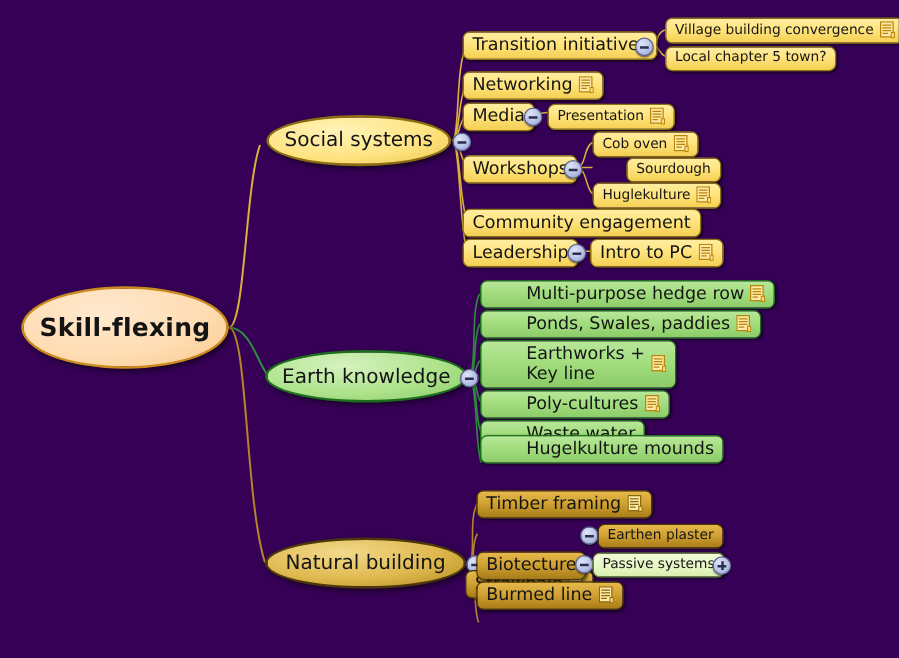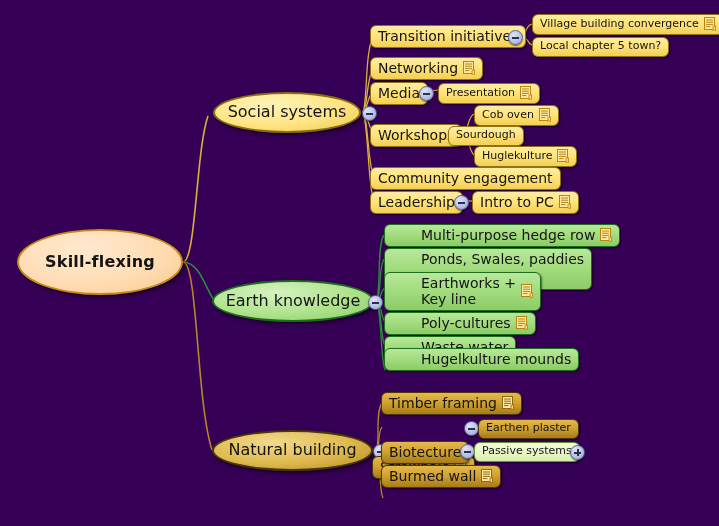--- a/index.html
+++ b/index.html
@@ -68,21 +68,21 @@
   }
   .ell-green{
     background:radial-gradient(ellipse at 38% 28%,#d6f2c0 0%,#aee38c 55%,#8ccc69 100%);
     border-color:#1d6d1d;
   }
   .ell-gold{
     background:radial-gradient(ellipse at 38% 28%,#f2d98c 0%,#dfb94f 55%,#b38a20 100%);
     border-color:#4b3708;
   }
 
-  .t-root{font-size:16px;font-weight:bold;letter-spacing:.2px;}
+  .t-root{font-size:20px;font-weight:bold;letter-spacing:.2px;}
   .t-branch{font-size:16px;}
   .t-l1{font-size:14px;}
   .t-l2{font-size:11px;}
 
   
   .note-icon{flex:0 0 auto;width:12px;height:14px;display:block;}
   .toggle{
     position:absolute;
     width:13px;height:13px;border-radius:50%;
     background:radial-gradient(circle at 35% 30%,#dfe4f7 0%,#b9c2e6 55%,#8f9ad0 100%);
@@ -226,21 +226,21 @@
       <rect x="0.5" y="0.5" width="10" height="12" fill="#ffe9a8" stroke="#b8860b"></rect>
       <rect x="9" y="9" width="2.6" height="4.2" fill="#ffd878" stroke="#b8860b" stroke-width="0.8"></rect>
       <g stroke="#b8860b" stroke-width="1">
           <line x1="2" y1="3" x2="9" y2="3"></line>
           <line x1="2" y1="5.2" x2="9" y2="5.2"></line>
           <line x1="2" y1="7.4" x2="9" y2="7.4"></line>
           <line x1="2" y1="9.6" x2="6.5" y2="9.6"></line>
         </g>
     </svg>
   </div>
-  <div class="node box yellow t-l2" style="left:448px;top:126px;text-align:right;">
+  <div class="node box yellow t-l2" style="left:501px;top:126px;text-align:right;">
     <span class="lbl">Sourdough</span>
   </div>
   <div class="node box yellow t-l2" style="left:474px;top:146px;">
     <span class="lbl">Huglekulture</span>
     <svg class="note-icon" viewBox="0 0 12 14">
       <rect x="0.5" y="0.5" width="10" height="12" fill="#ffe9a8" stroke="#b8860b"></rect>
       <rect x="9" y="9" width="2.6" height="4.2" fill="#ffd878" stroke="#b8860b" stroke-width="0.8"></rect>
       <g stroke="#b8860b" stroke-width="1">
           <line x1="2" y1="3" x2="9" y2="3"></line>
           <line x1="2" y1="5.2" x2="9" y2="5.2"></line>
@@ -288,21 +288,21 @@
       <rect x="9" y="9" width="2.6" height="4.2" fill="#ffd878" stroke="#b8860b" stroke-width="0.8"></rect>
       <g stroke="#b8860b" stroke-width="1">
           <line x1="2" y1="3" x2="9" y2="3"></line>
           <line x1="2" y1="5.2" x2="9" y2="5.2"></line>
           <line x1="2" y1="7.4" x2="9" y2="7.4"></line>
           <line x1="2" y1="9.6" x2="6.5" y2="9.6"></line>
         </g>
     </svg>
   </div>
 
-  <div class="node box green t-l1" style="left:384px;top:248px;flex-direction:column;">
+  <div class="node box green t-l1" style="left:384px;top:248px;">
     <span class="lbl">Ponds, Swales, paddies</span>
     <svg class="note-icon" viewBox="0 0 12 14">
       <rect x="0.5" y="0.5" width="10" height="12" fill="#ffe9a8" stroke="#b8860b"></rect>
       <rect x="9" y="9" width="2.6" height="4.2" fill="#ffd878" stroke="#b8860b" stroke-width="0.8"></rect>
       <g stroke="#b8860b" stroke-width="1">
           <line x1="2" y1="3" x2="9" y2="3"></line>
           <line x1="2" y1="5.2" x2="9" y2="5.2"></line>
           <line x1="2" y1="7.4" x2="9" y2="7.4"></line>
           <line x1="2" y1="9.6" x2="6.5" y2="9.6"></line>
         </g>
@@ -395,21 +395,21 @@
     </div>
   <div class="node box palegreen t-l2" style="left:474px;top:442px;">
     <span class="lbl">Passive systems</span>
   </div>
   <div class="toggle" style="left:570px;top:445px;">
       <i class="h"></i>
       <i class="v"></i>
     </div>
 
   <div class="node box gold t-l1" style="left:381px;top:465px;">
-    <span class="lbl">Burmed wall</span>
+    <span class="lbl">Burmed line</span>
     <svg class="note-icon" viewBox="0 0 12 14">
       <rect x="0.5" y="0.5" width="10" height="12" fill="#ffe9a8" stroke="#8a6a10"></rect>
       <rect x="9" y="9" width="2.6" height="4.2" fill="#ffd878" stroke="#8a6a10" stroke-width="0.8"></rect>
       <g stroke="#8a6a10" stroke-width="1">
           <line x1="2" y1="3" x2="9" y2="3"></line>
           <line x1="2" y1="5.2" x2="9" y2="5.2"></line>
           <line x1="2" y1="7.4" x2="9" y2="7.4"></line>
           <line x1="2" y1="9.6" x2="6.5" y2="9.6"></line>
         </g>
     </svg>

